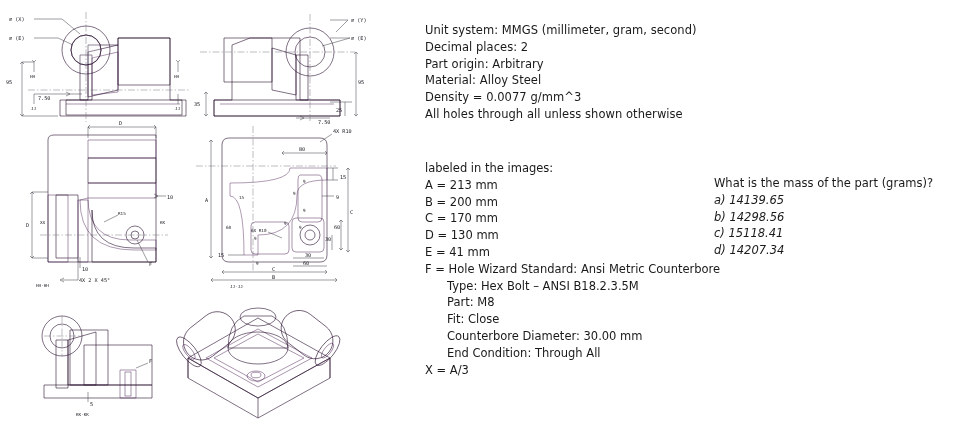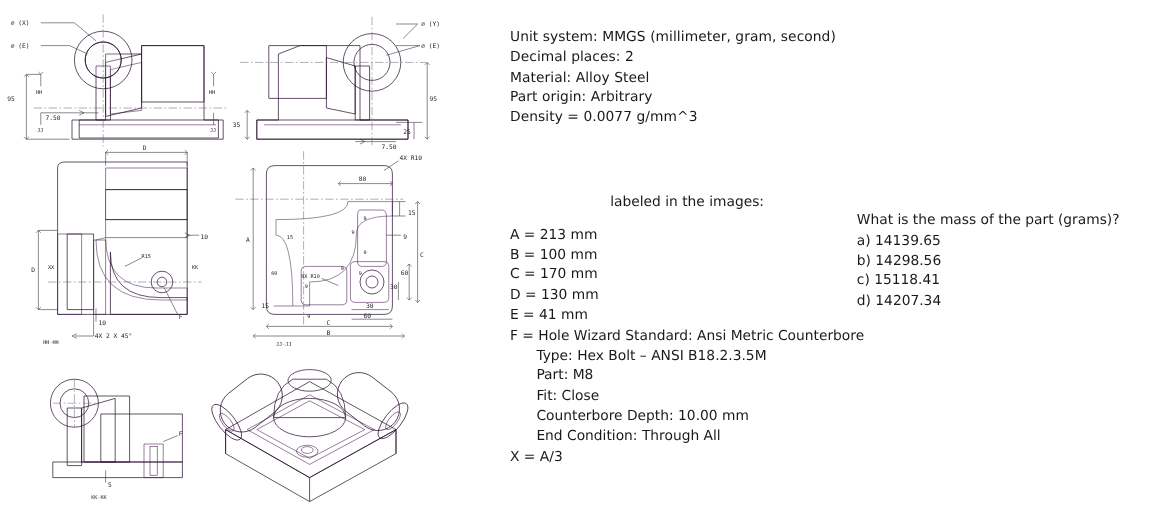--- a/index.html
+++ b/index.html
@@ -25,28 +25,28 @@
     position: absolute; left: 33px; top: 22px;
     font-size: 11.5px; line-height: 16.8px;
     letter-spacing: 0.05px;
   }
   .spec-block div { white-space: nowrap; }
   .params-block {
     position: absolute; left: 33px; top: 160px;
     font-size: 11.5px; line-height: 16.8px;
   }
   .params-block div { white-space: nowrap; }
-  .params-intro { margin-bottom: 10px; text-align: center; }
+  .params-intro { margin-bottom: 0; }
   .indent-1 { padding-left: 22px; }
   .question-block {
     position: absolute; left: 322px; top: 175px;
     font-size: 11.5px; line-height: 16.8px;
   }
   .question-block .q-title { white-space: nowrap; }
-  .question-block .opt { white-space: nowrap; }
+  .question-block .opt { white-space: nowrap; font-style: italic; }
   svg { display: block; }
   .dimtxt { font-family: "DejaVu Sans Mono", "Liberation Mono", monospace; font-size: 5.2px; fill: #23232b; }
   .dimtxt-s { font-family: "DejaVu Sans Mono", "Liberation Mono", monospace; font-size: 4.3px; fill: #23232b; }
   .dimline { stroke: #3a3a44; stroke-width: 0.5; fill: none; }
   .ctrline { stroke: #6b6b7a; stroke-width: 0.45; fill: none; stroke-dasharray: 7 2 1.5 2; }
   .edge { stroke: #2a1030; stroke-width: 0.6; fill: none; }
   .edge-thin { stroke: #40124a; stroke-width: 0.45; fill: none; }
 </style>
 </head>
 <body>
@@ -364,37 +364,38 @@
       <path d="M258 398 L258 418" class="edge"></path>
     </g>
   </svg>
 </div>
 
 <div class="text-pane">
 
   <div class="spec-block">
     <div>Unit system: MMGS (millimeter, gram, second)</div>
     <div>Decimal places: 2</div>
+    <div>Part origin: Arbitrary</div>
     <div>Material: Alloy Steel</div>
-    <div>Part origin: Arbitrary</div>
     <div>Density = 0.0077 g/mm^3</div>
+    <div>All holes through all unless shown otherwise</div>
   </div>
 
   <div class="params-block">
     <div class="params-intro">labeled in the images:</div>
     <div>A = 213 mm</div>
-    <div>B = 100 mm</div>
+    <div>B = 200 mm</div>
     <div>C = 170 mm</div>
     <div>D = 130 mm</div>
     <div>E = 41 mm</div>
     <div>F = Hole Wizard Standard: Ansi Metric Counterbore</div>
     <div class="indent-1">Type: Hex Bolt – ANSI B18.2.3.5M</div>
     <div class="indent-1">Part: M8</div>
     <div class="indent-1">Fit: Close</div>
-    <div class="indent-1">Counterbore Depth: 10.00 mm</div>
+    <div class="indent-1">Counterbore Diameter:  30.00 mm</div>
     <div class="indent-1">End Condition: Through All</div>
     <div>X = A/3</div>
 
   </div>
 
   <div class="question-block">
     <div class="q-title">What is the mass of the part (grams)?</div>
     <div class="opt">a) 14139.65</div>
     <div class="opt">b) 14298.56</div>
     <div class="opt">c) 15118.41</div>

